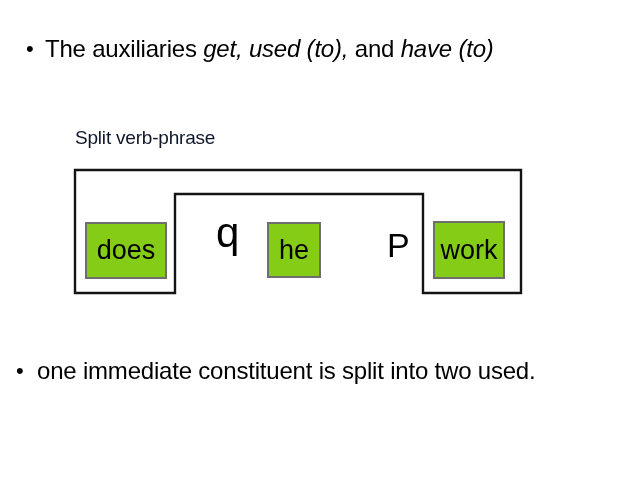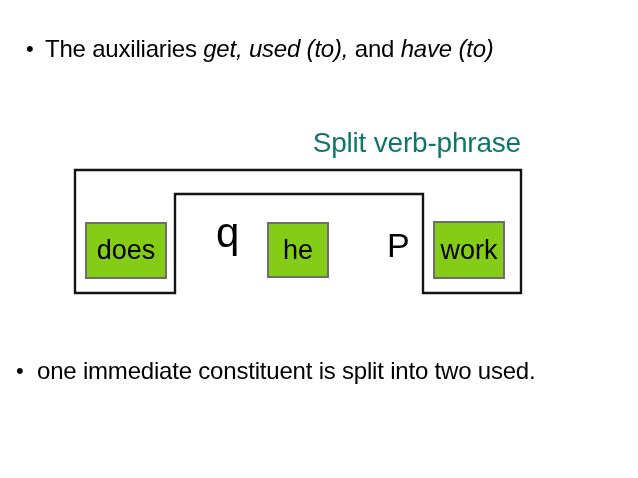--- a/index.html
+++ b/index.html
@@ -33,24 +33,24 @@
     white-space: nowrap;
   }
   .bullet-text .it { font-style: italic; }
 
   
   .diagram-title {
     position: absolute;
     left: 75px;
     top: 127px;
     width: 446px;
-    text-align: right;
-    font-size: 28px;
+    text-align: left;
+    font-size: 19px;
     letter-spacing: -0.2px;
-    color: #0f766e;
+    color: #0f172a;
   }
 
   
   .outline-svg {
     position: absolute;
     left: 0;
     top: 0;
     width: 638px;
     height: 478px;
   }
@@ -61,21 +61,21 @@
     box-sizing: border-box;
     border: 2px solid #6e6e6e;
     background: #84cc16;
     display: flex;
     align-items: center;
     justify-content: center;
     font-size: 27px;
     color: #000000;
   }
   .box-does { left: 85px;  top: 222px; width: 82px; height: 57px; }
-  .box-he   { left: 267px; top: 222px; width: 62px; height: 56px; }
+  .box-he   { left: 267px; top: 222px; width: 54px; height: 56px; }
   .box-work { left: 433px; top: 221px; width: 72px; height: 58px; align-items: center; }
 
   
   .marker {
     position: absolute;
     line-height: 1;
     color: #000000;
   }
   .marker-q { left: 216px; top: 212px; font-size: 42px; }
   .marker-p { left: 387px; top: 228px; font-size: 34px; }

